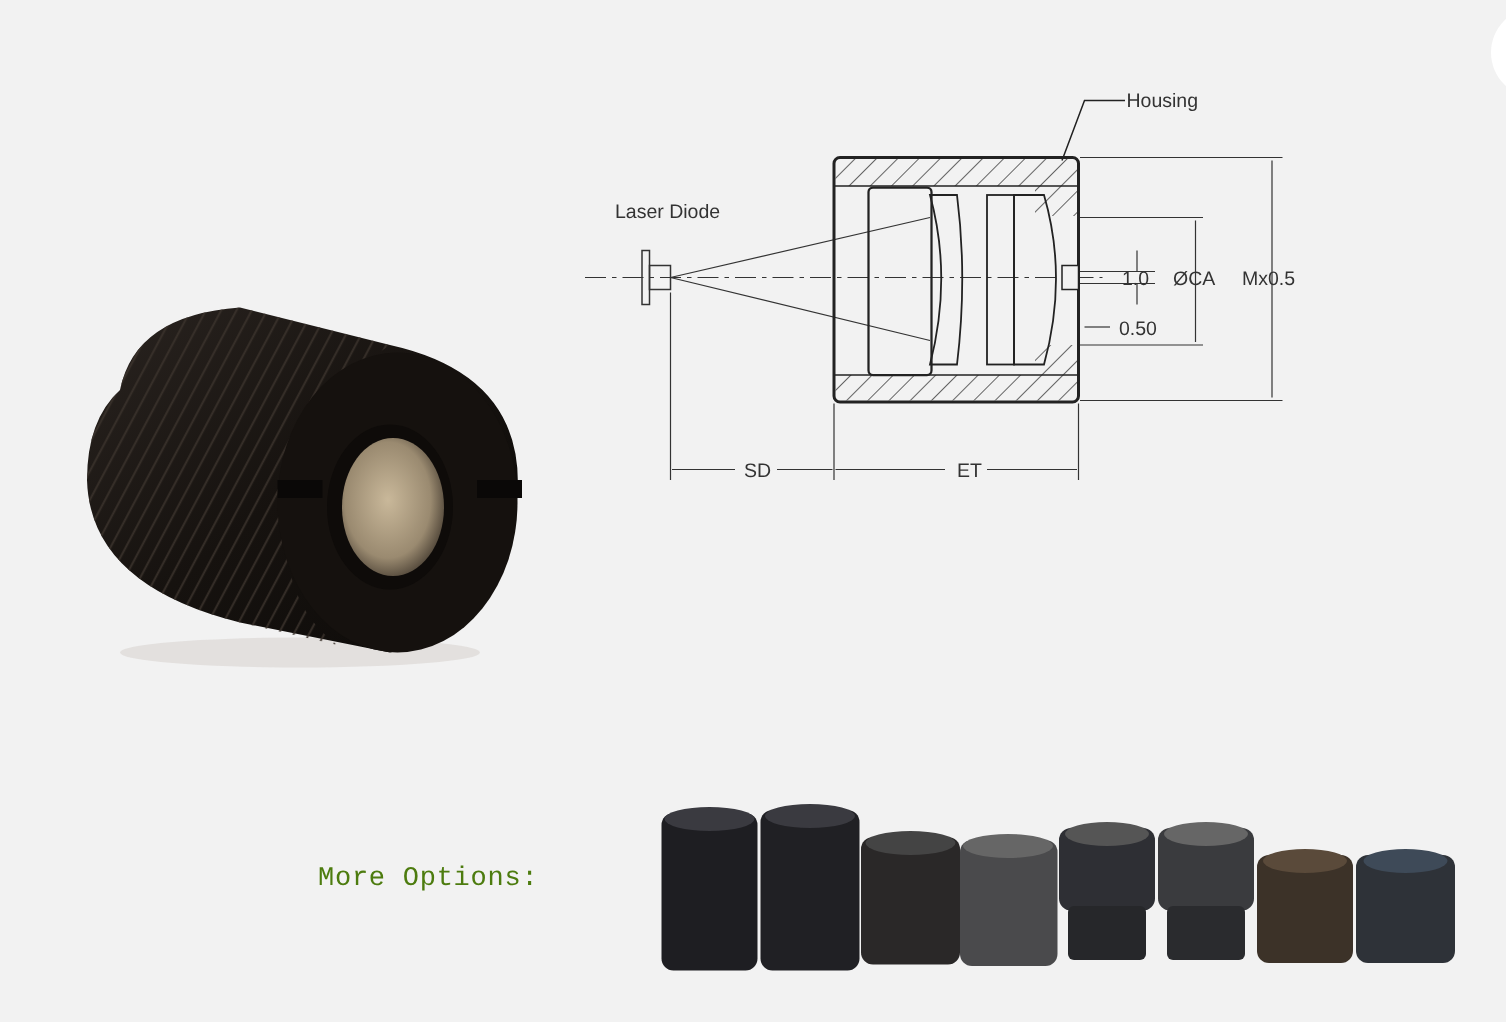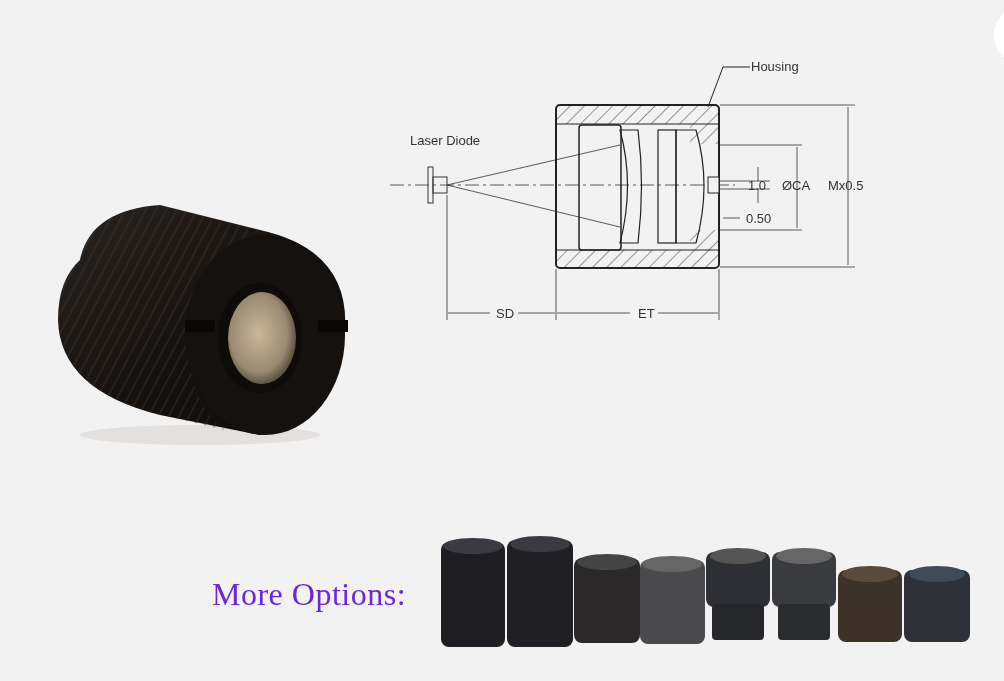--- a/index.html
+++ b/index.html
@@ -10,21 +10,21 @@
   }
   .corner-btn {
     position: absolute; left: 994px; top: 5px; width: 60px; height: 60px;
     border-radius: 50%; background: #ffffff;
   }
   .product-photo { position: absolute; left: 50px; top: 190px; width: 310px; height: 265px; }
   .diagram { position: absolute; left: 390px; top: 45px; width: 500px; height: 285px; }
   .diagram text { font-family: "Liberation Sans", sans-serif; font-size: 13px; fill: #333; }
   .more-label {
     position: absolute; left: 212px; top: 576px;
-    font-family: Liberation Serif, serif; font-size: 32px; color: #6d28d9;
+    font-family: Liberation Mono, monospace; font-size: 18px; color: #4d7c0f;
     letter-spacing: 0.5px;
   }
   .options-strip { position: absolute; left: 438px; top: 532px; width: 535px; height: 120px; }
 </style>
 </head>
 <body>
 
 <div class="corner-btn"></div>
 
 <svg class="product-photo" viewBox="0 0 310 265">

